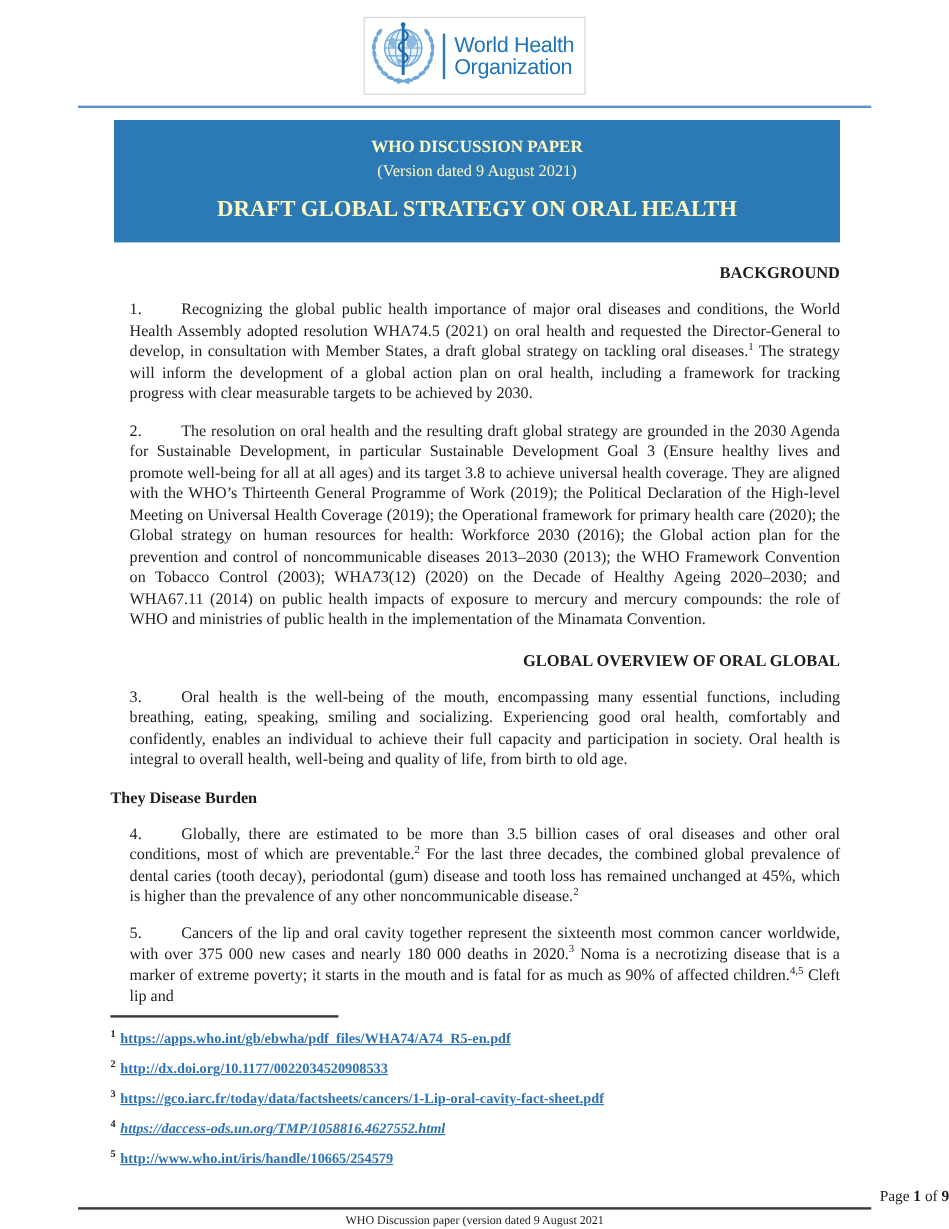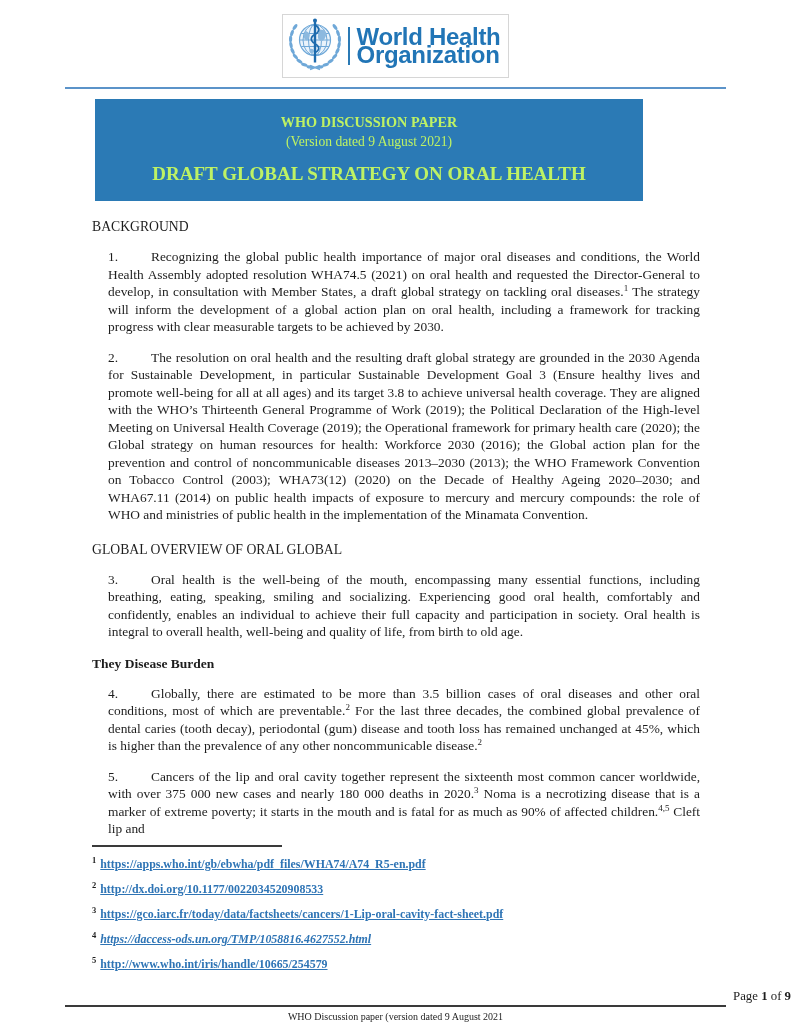--- a/index.html
+++ b/index.html
@@ -9,38 +9,38 @@
     font-family:"Liberation Serif", serif; color:#1d1d1d;
   }
   
   .logo-row { display:flex; justify-content:center; padding-top:14px; }
   .logo-box {
     display:flex; align-items:center; border:1px solid #d6d6d6;
     background:#fff; padding:2px 8px 2px 3px;
   }
   .logo-sep { width:2px; height:38px; background:#2B7AB5; margin:0 7px 0 4px; }
   .logo-text {
-    font-family:"Liberation Sans", sans-serif; font-weight:bold;
-    font-size:24px; line-height:18.5px; color:#2175B6; letter-spacing:-0.3px;
+    font-family:"Liberation Sans", sans-serif; font-weight:normal;
+    font-size:18px; line-height:18.5px; color:#2175B6; letter-spacing:-0.3px;
     white-space:nowrap;
   }
   
   .top-rule  { margin:9px 0 0 65px; width:661px; border-top:2px solid #5B93C9; }
   .foot-rule { margin:1px 0 0 65px; width:661px; border-top:2px solid #3a3a3a; }
   
   .banner {
-    box-sizing:border-box; margin:10px 0 0 95px; width:548px;
-    padding:15px 10px 19px; text-align:center; color:#bef264;
+    box-sizing:border-box; margin:10px 0 0 95px; width:605px;
+    padding:15px 10px 19px; text-align:center; color:#fef9c3;
   }
   .banner-doc-type { font-weight:bold; font-size:14.2px; line-height:17px; }
   .banner-version  { font-size:13.6px; line-height:17px; margin-top:2px; }
   .banner-title    { font-weight:bold; font-size:19px; line-height:17px; margin-top:15px; }
   
   .content { padding:0 91px 0 92px; }
-  .h1 { font-weight:normal; font-size:13.7px; margin-top:18px; }
+  .h1 { font-weight:bold; font-size:13.7px; margin-top:18px;text-align:right; }
   .subhead { font-weight:bold; font-size:13.5px; margin-top:15px; }
   .para { margin-top:13px; font-size:13.4px; line-height:17.5px; text-align:justify;margin-left:16px; }
   .pnum { display:inline-block; width:43px; }
   sup { font-size:9px; line-height:0; vertical-align:super; }
   
   .fn-sep { margin:7px 0 0 0; width:190px; border-top:2px solid #3a3a3a; }
   .footnote { margin-top:10px; font-size:11.9px; line-height:15px;font-weight:bold; }
   .footnote sup { font-size:8.5px; margin-right:4px; }
   .fn-link { color:#2E74B5; text-decoration:underline; cursor:pointer; }
   .fn-link.italic { font-style:italic; }

